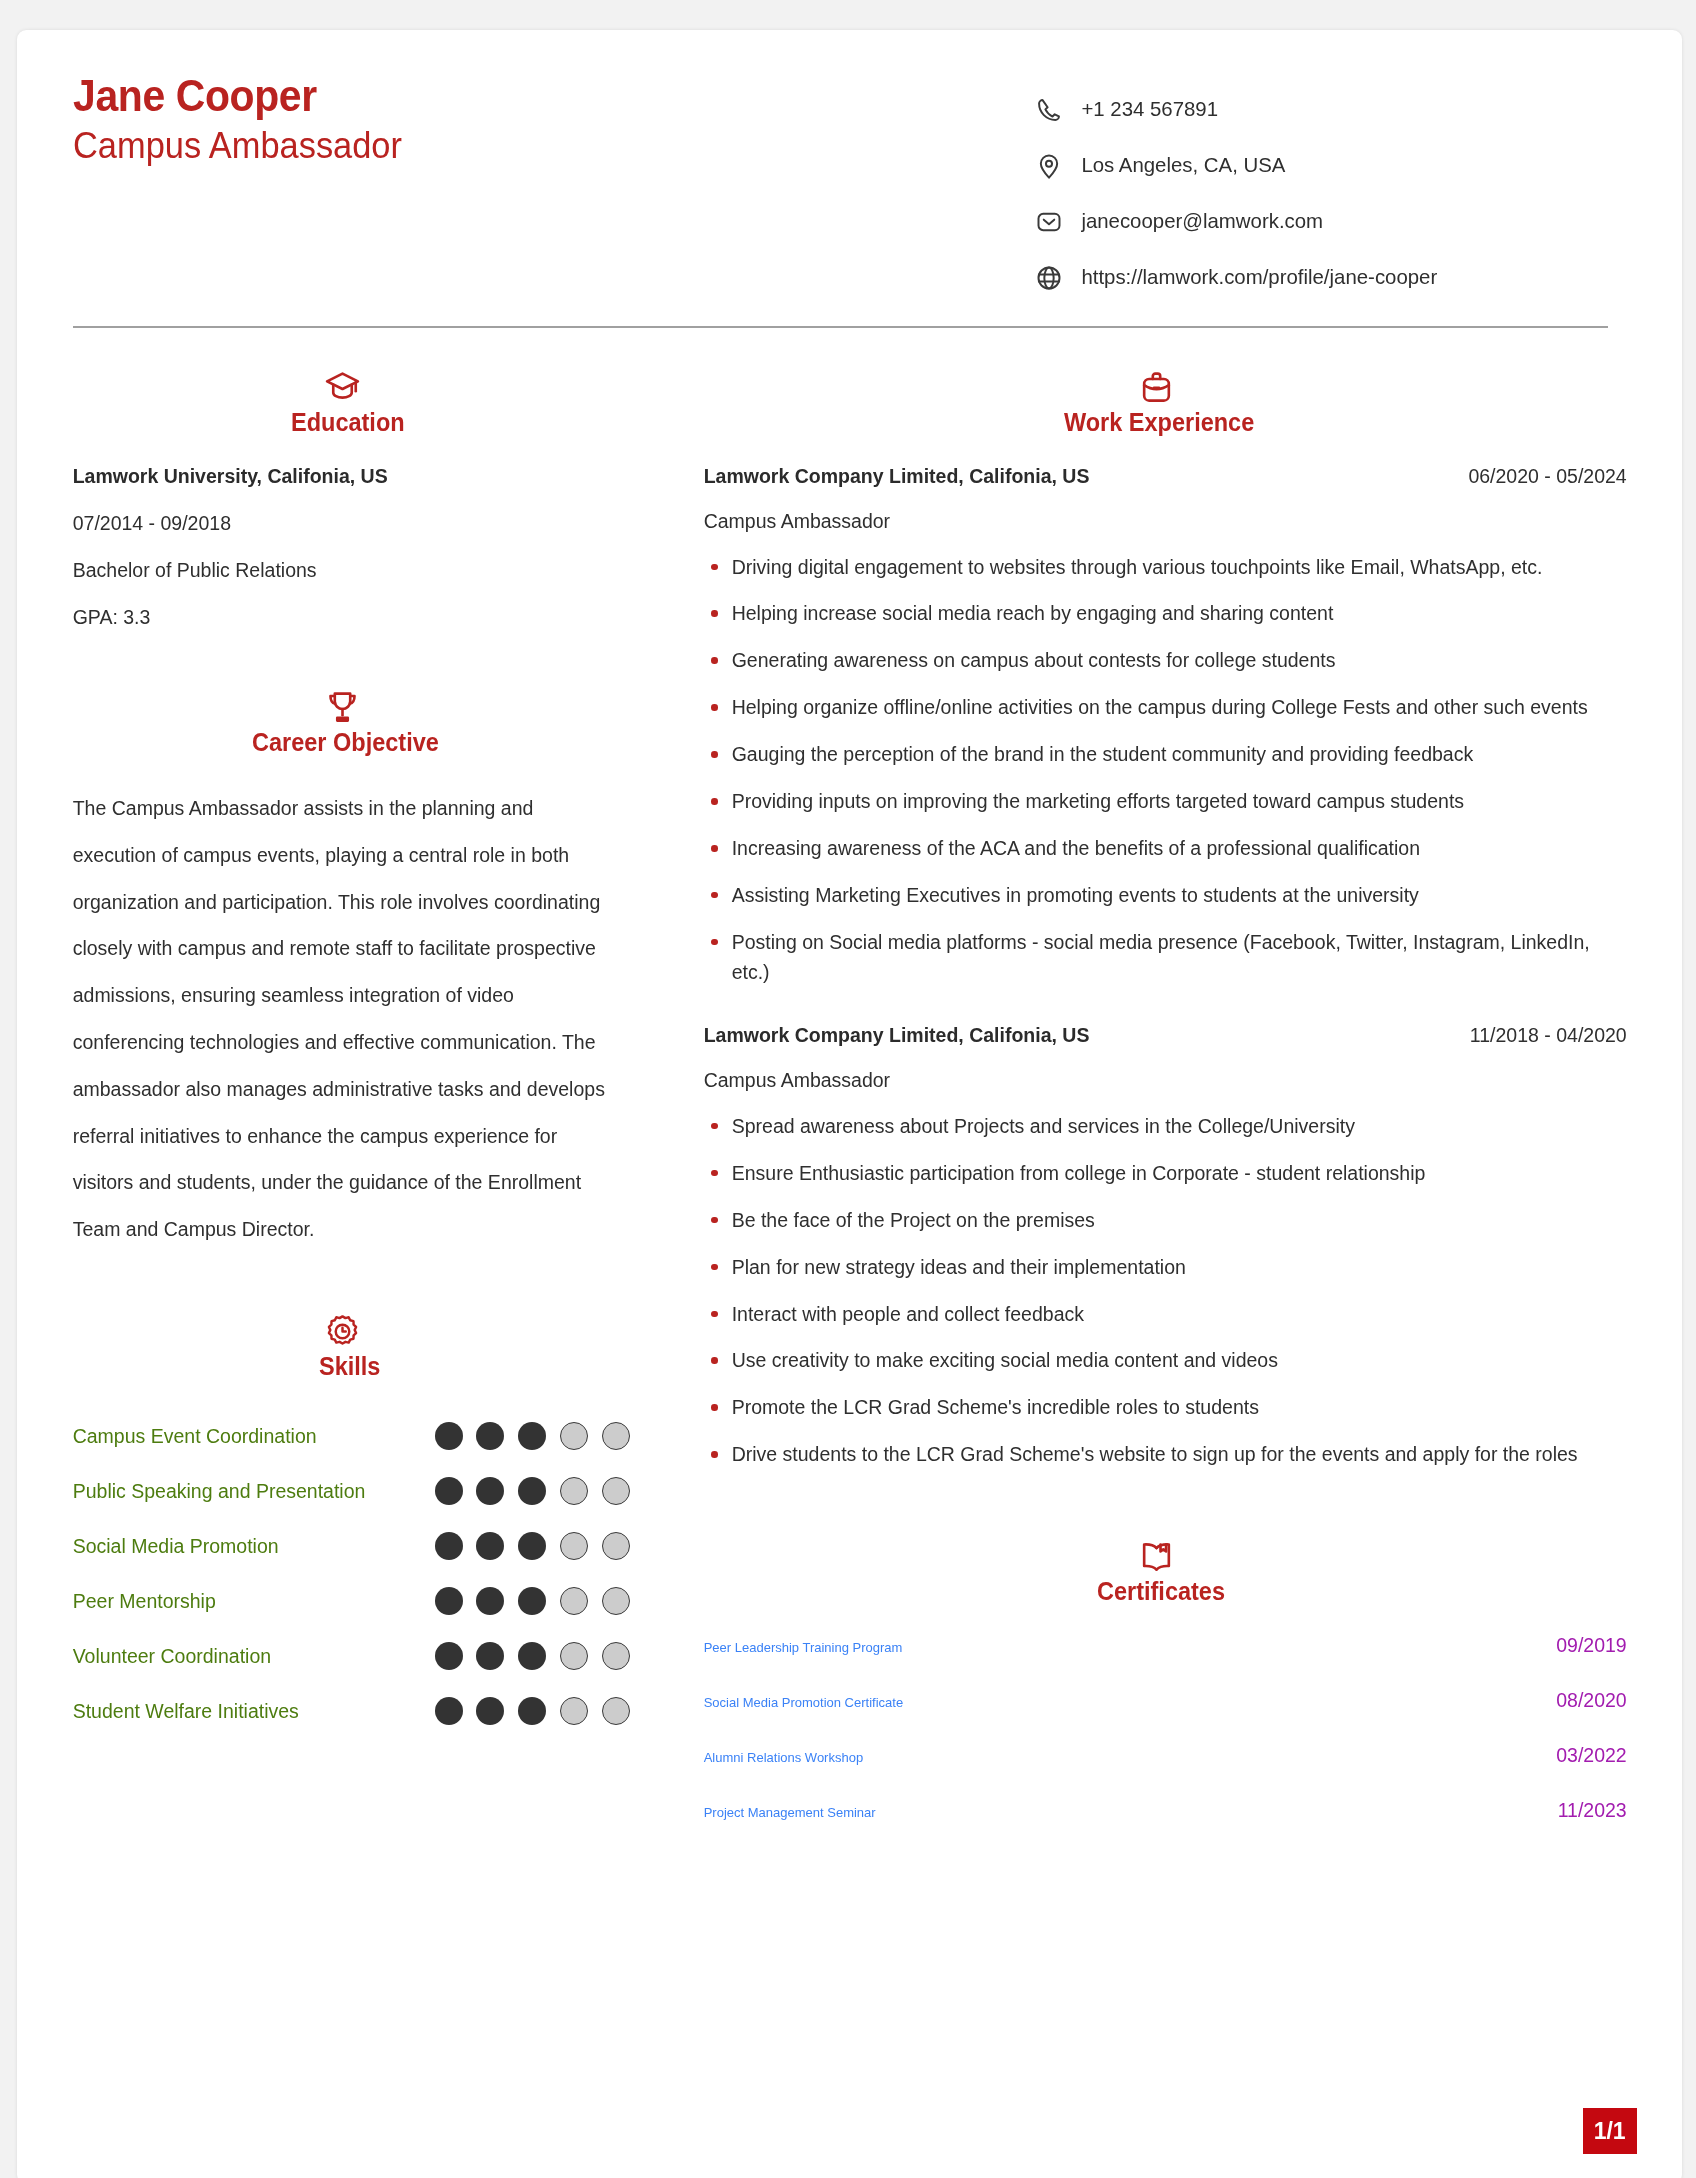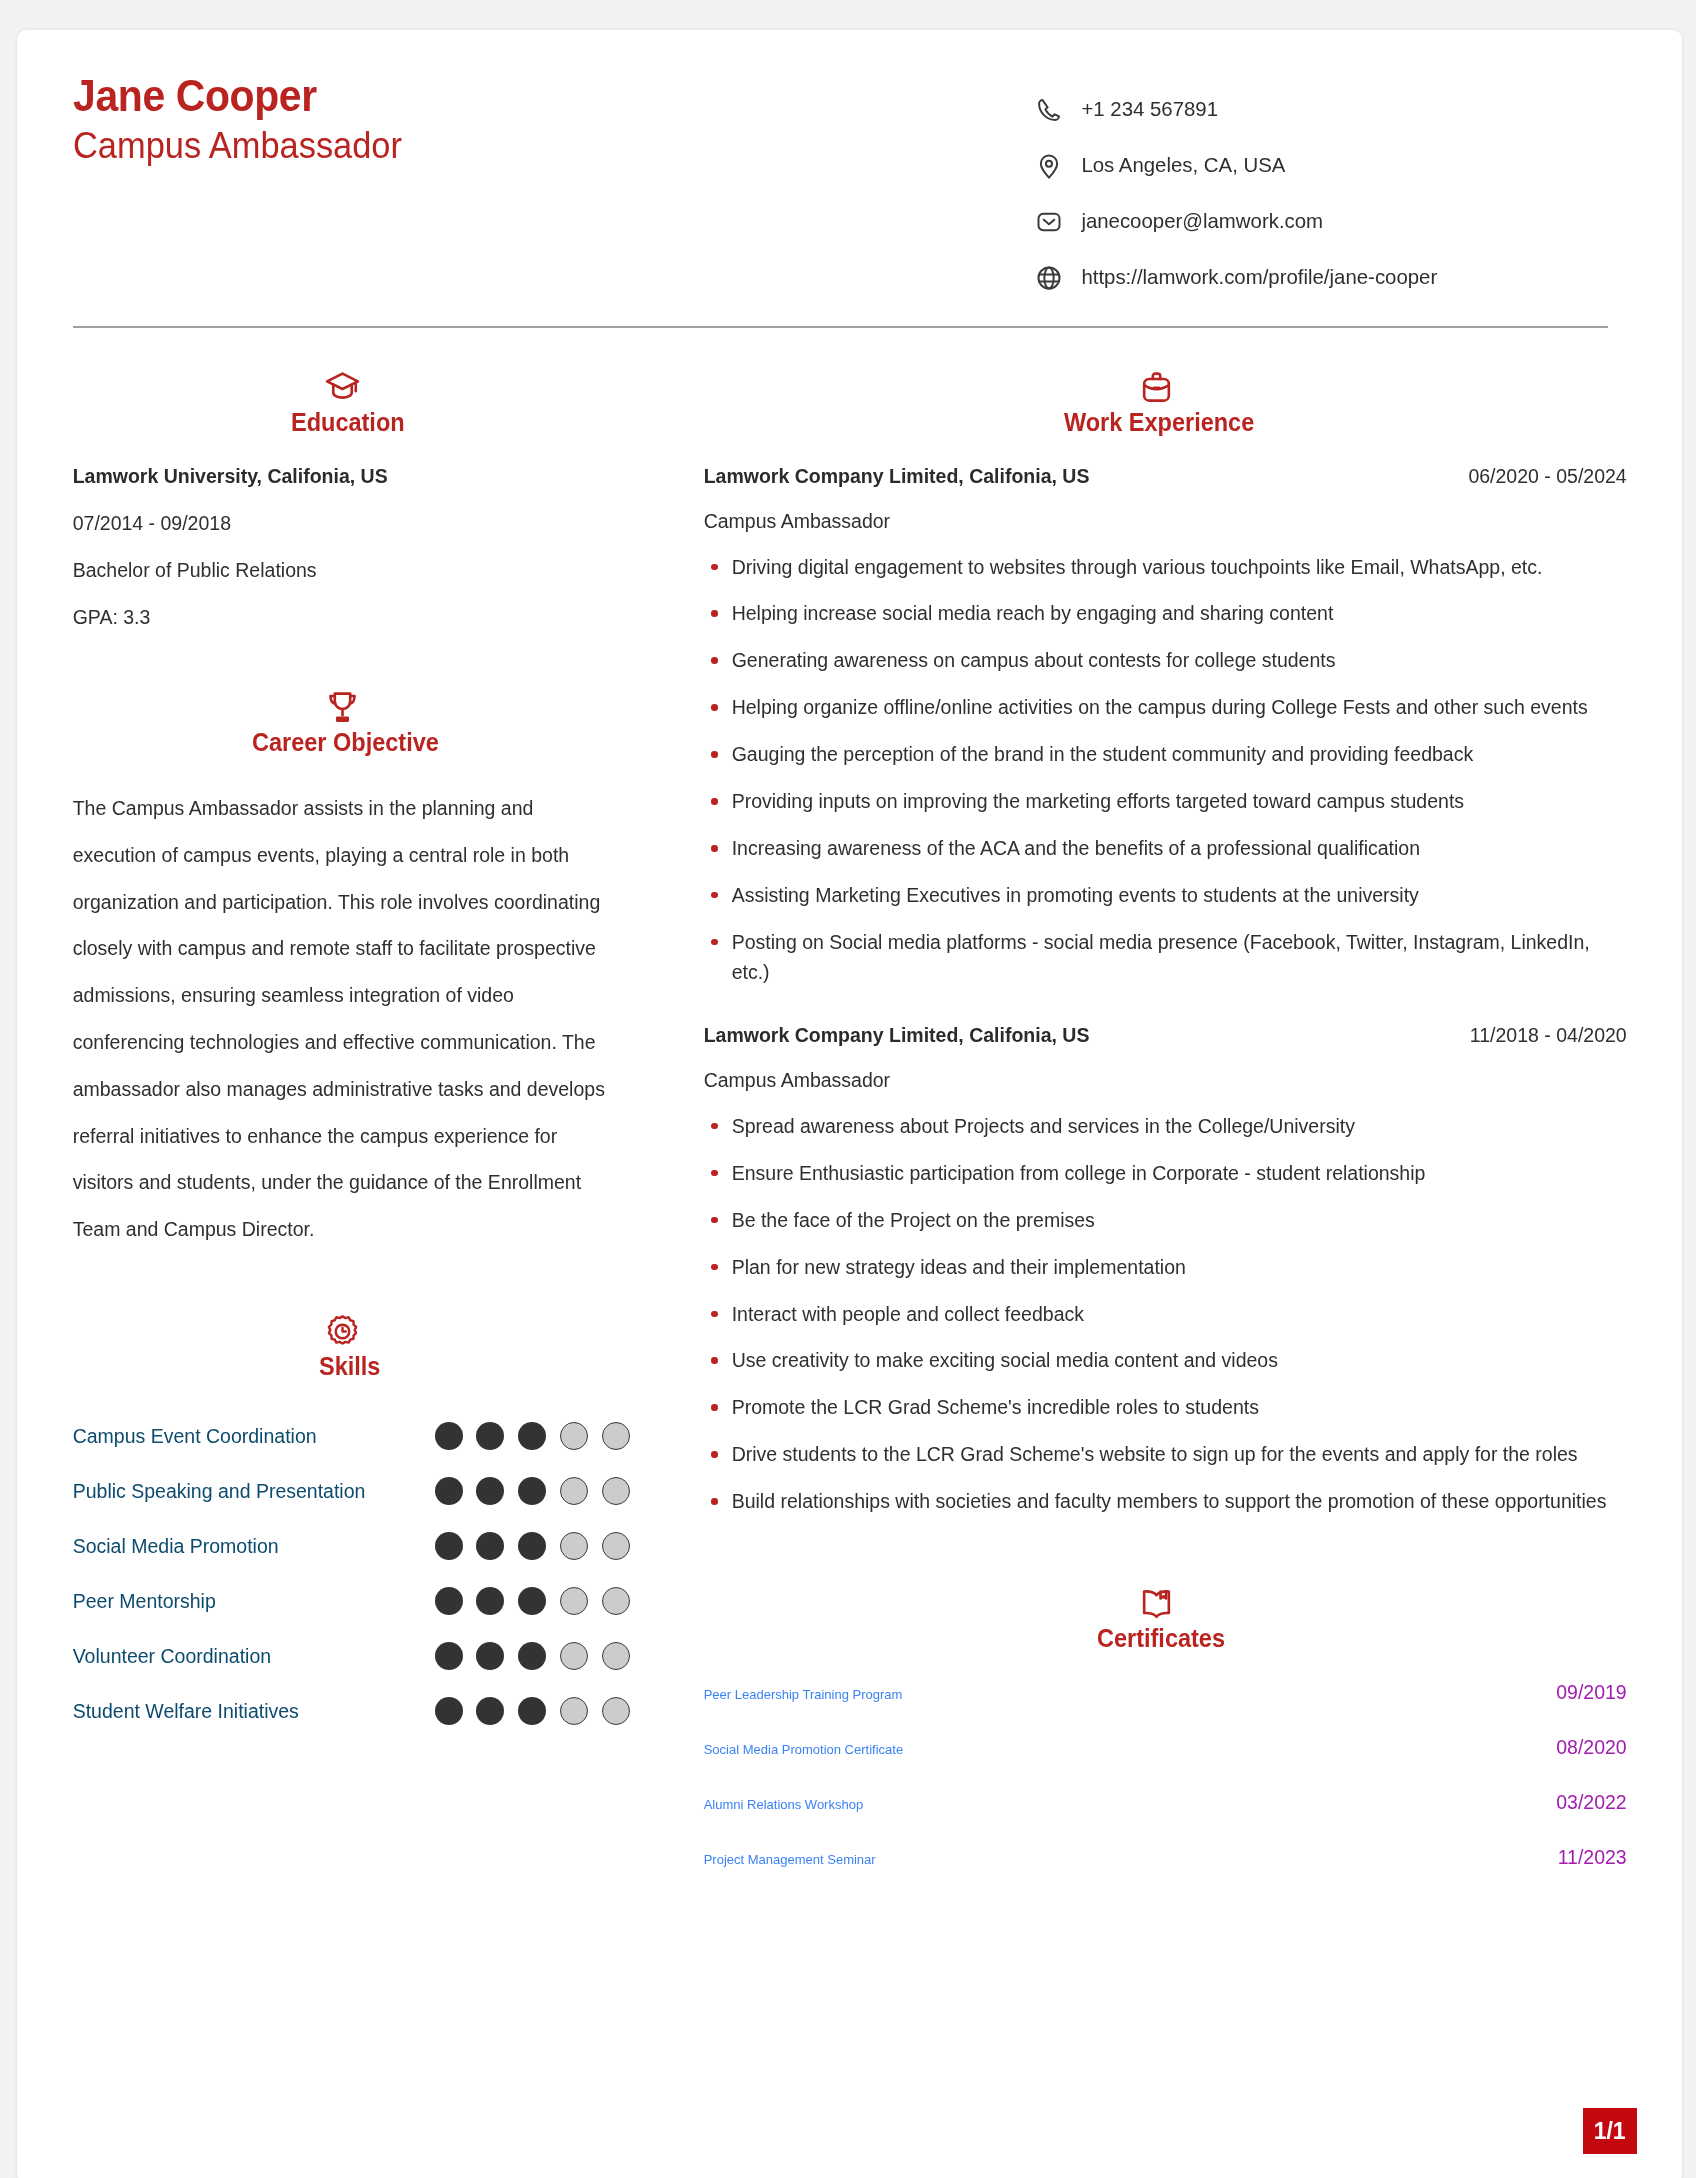--- a/index.html
+++ b/index.html
@@ -145,21 +145,21 @@
   }
 
   
   .skill-row {
     display: flex;
     align-items: center;
     height: 55px;
   }
   .skill-name {
     font-size: 19.5px;
-    color: #0c4a6e;
+    color: #4d7c0f;
     flex: 1 1 auto;
     white-space: nowrap;
   }
   .dots {
     display: flex;
     align-items: center;
     flex: 0 0 auto;
     width: 195px;
     justify-content: space-between;
   }
@@ -461,21 +461,20 @@
               <div class="job-title">Campus Ambassador</div>
               <ul class="bullets">
                 <li class="bullet">Spread awareness about Projects and services in the College/University</li>
                 <li class="bullet">Ensure Enthusiastic participation from college in Corporate - student relationship</li>
                 <li class="bullet">Be the face of the Project on the premises</li>
                 <li class="bullet">Plan for new strategy ideas and their implementation</li>
                 <li class="bullet">Interact with people and collect feedback</li>
                 <li class="bullet">Use creativity to make exciting social media content and videos</li>
                 <li class="bullet">Promote the LCR Grad Scheme's incredible roles to students</li>
                 <li class="bullet">Drive students to the LCR Grad Scheme's website to sign up for the events and apply for the roles</li>
-                <li class="bullet">Build relationships with societies and faculty members to support the promotion of these opportunities</li>
               </ul>
             </div>
           </div>
 
         <div class="section-gap-md"></div>
 
         <div class="sec-head">
           <span class="sec-icon">
             <svg width="37" height="37" viewBox="0 0 24 24" fill="none" stroke="#b92320" stroke-width="1.7" stroke-linecap="round" stroke-linejoin="round">
               <path d="M12 6.5 C10.2 4.6 7.6 4 4 4.2 v14 c3.6-.2 6.2 .4 8 2.3"></path>

